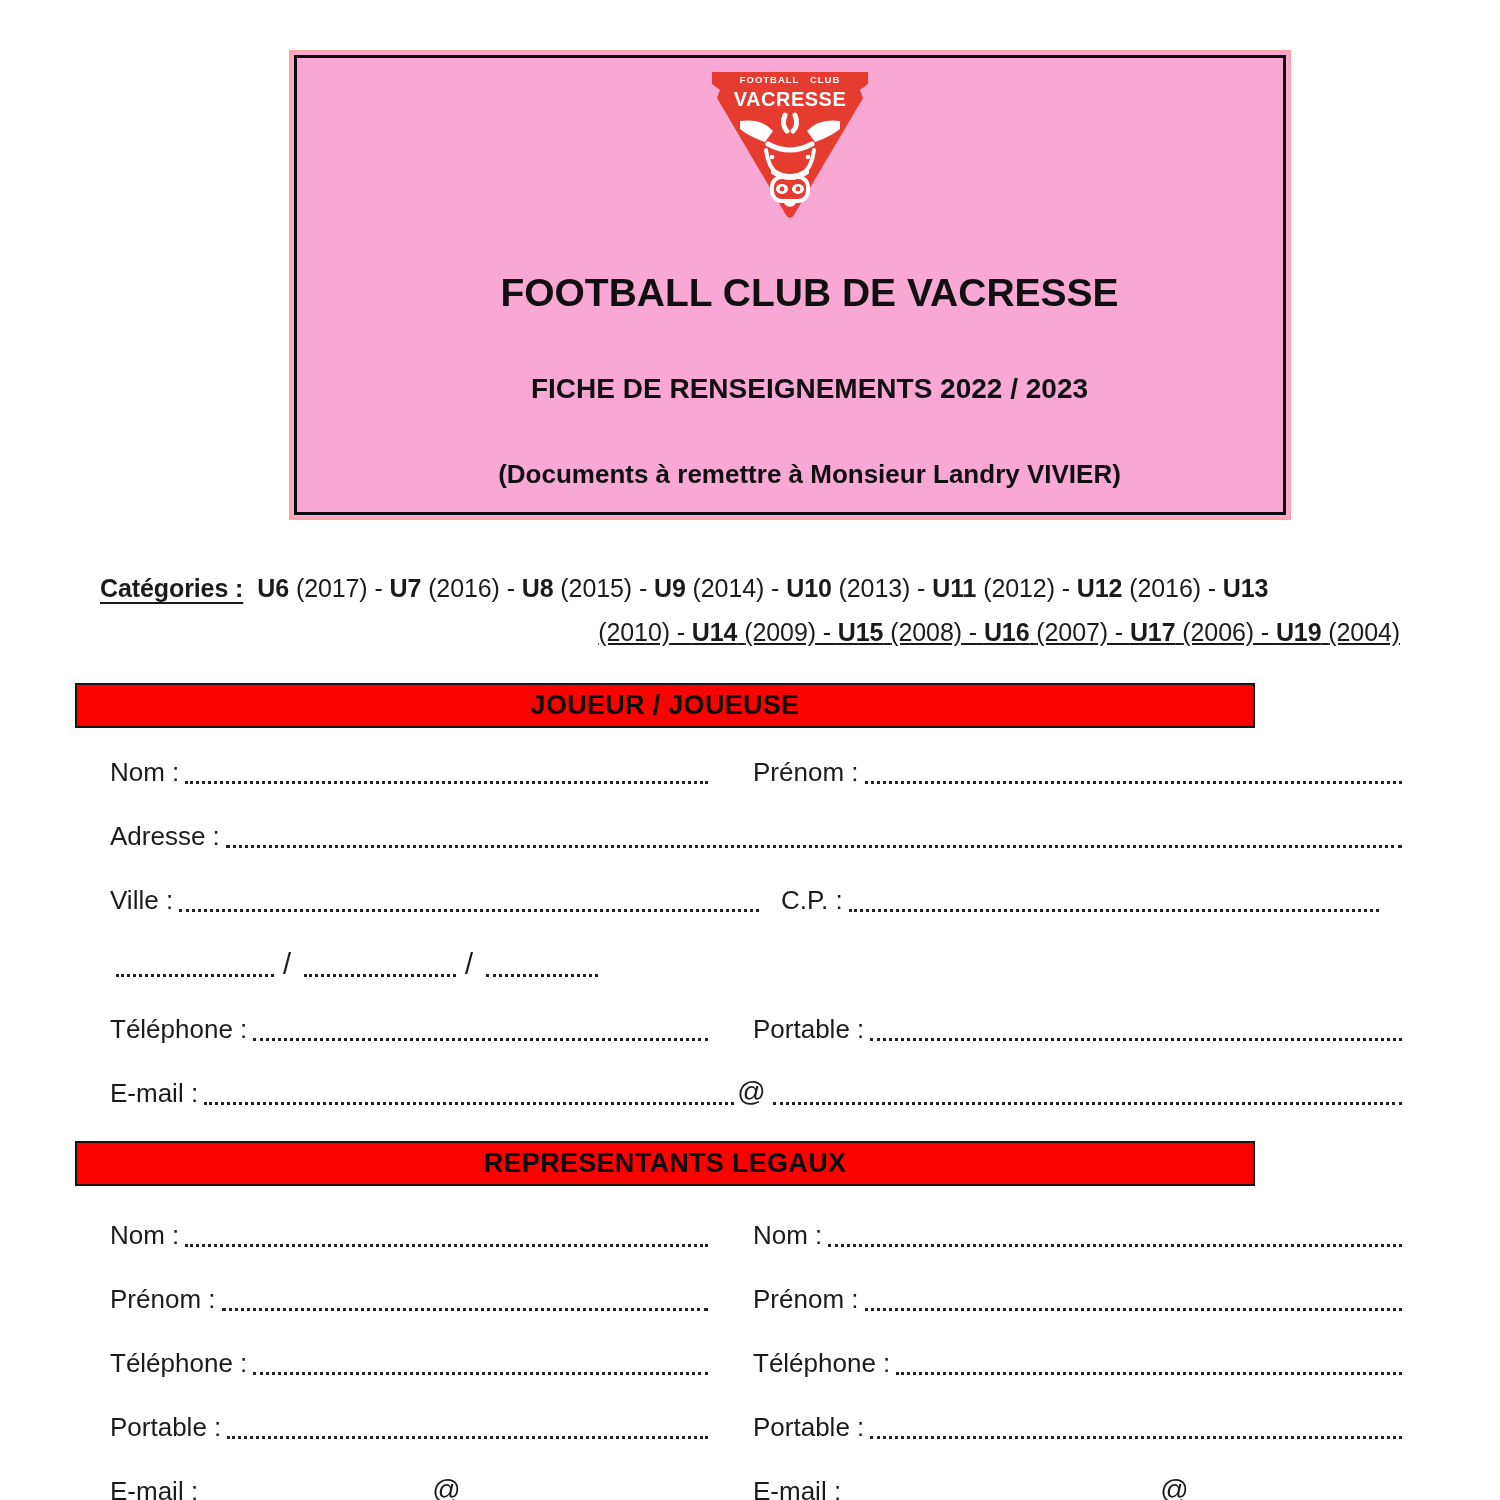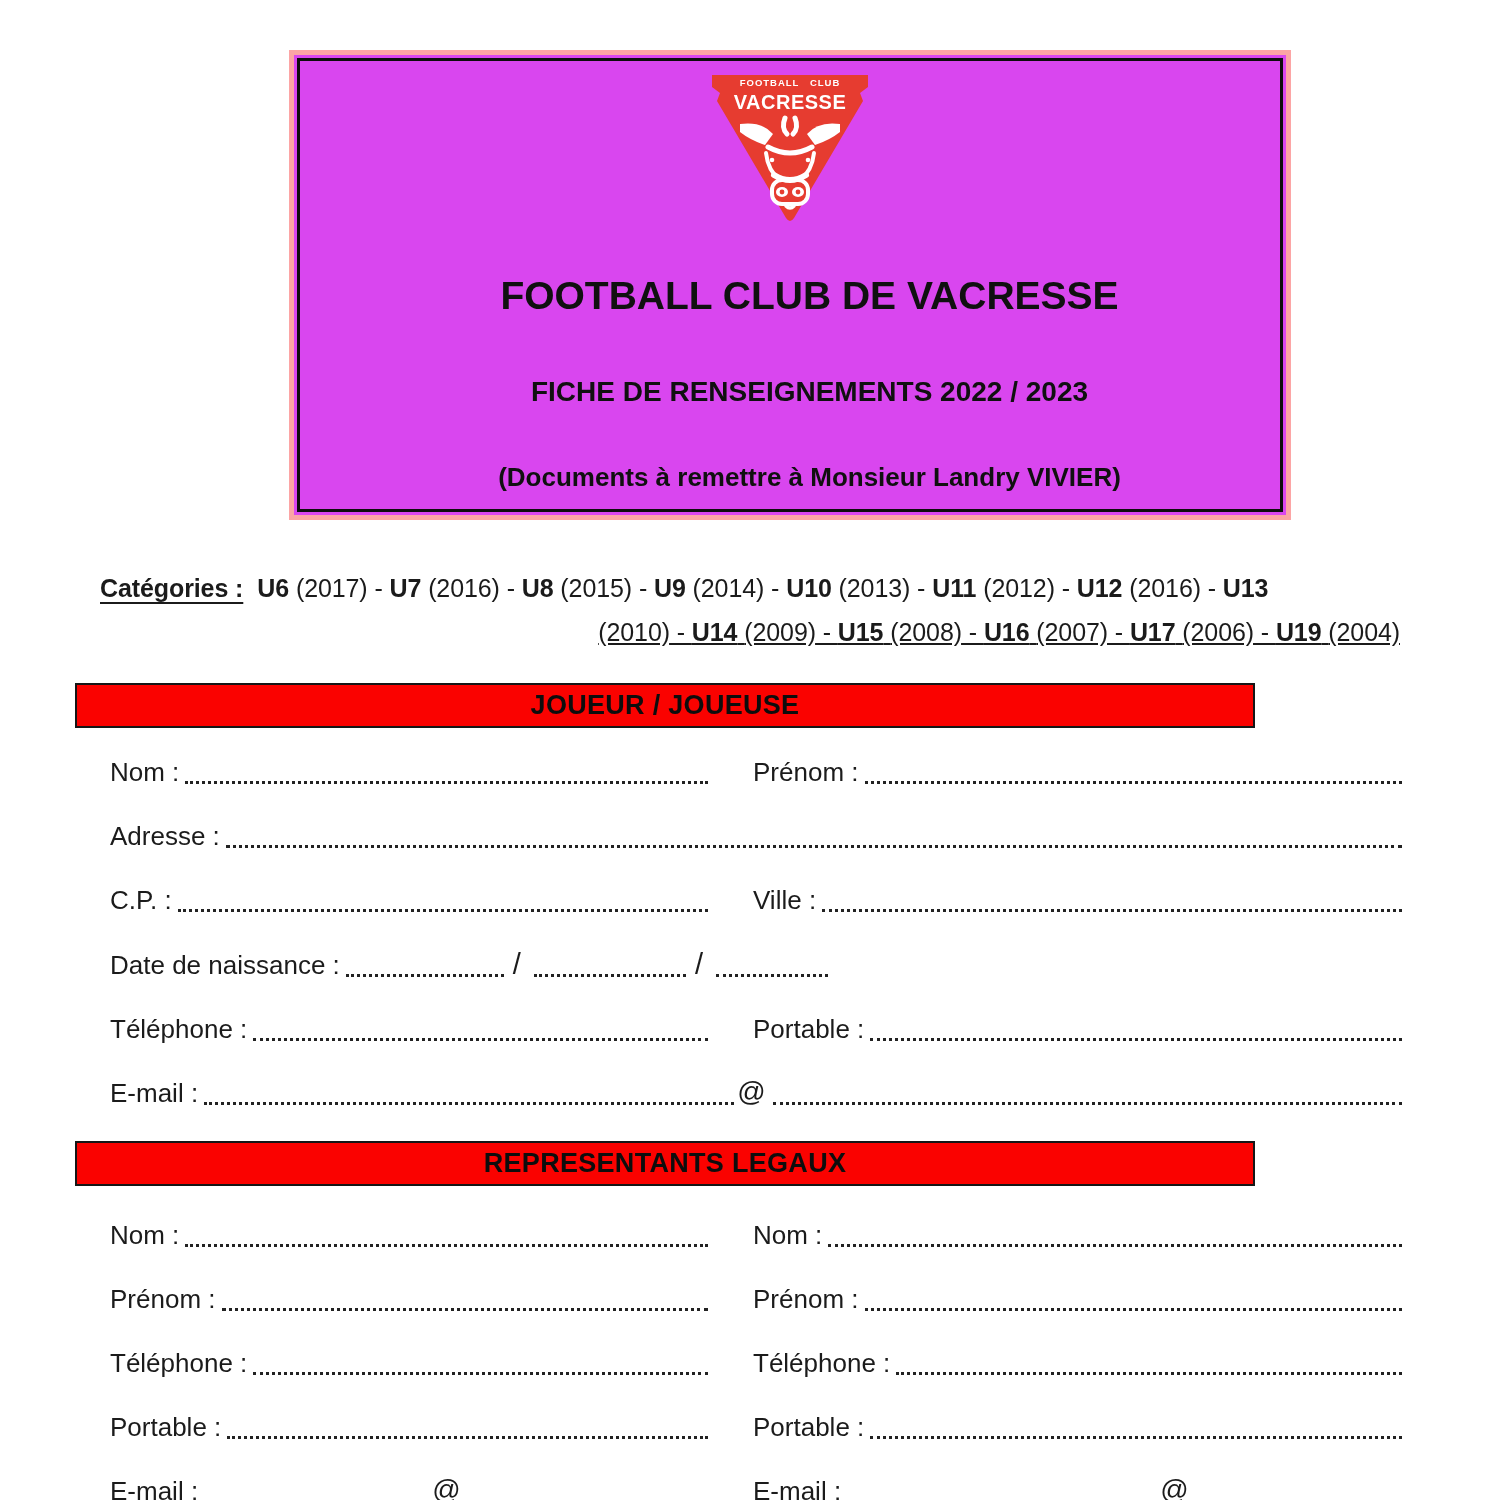--- a/index.html
+++ b/index.html
@@ -12,21 +12,21 @@
   body{
     background:#ffffff;
     font-family:"Liberation Sans", sans-serif;
     color:var(--ink);
     position:relative;
     overflow:hidden;
   }
   
   .header-box{
     position:absolute;left:289px;top:50px;width:1002px;height:470px;
-    border:5px solid #fca5a5;padding:3px;background:#d946ef;
+    border:2px solid #fca5a5;padding:3px;background:#f9a8d4;
   }
   .header-inner{
     width:100%;height:100%;border:3px solid #0c0c0c;position:relative;
   }
   .logo-svg{
     position:absolute;top:13px;left:50%;transform:translateX(-50%);
   }
   .h-title,.h-sub,.h-note{
     position:absolute;left:0;width:100%;text-align:center;
     font-weight:bold;color:#101010;white-space:nowrap;padding-left:39px;
@@ -130,33 +130,32 @@
 </div>
 
 <div class="row" style="top:816px">
   <div class="f f-flex">
     <span class="lbl">Adresse :</span>
     <span class="dots fill"></span>
   </div>
 </div>
 
 <div class="row" style="top:880px">
+  <div class="f f-flex">
+    <span class="lbl">Ville :</span>
+    <span class="dots fill"></span>
+  </div>
   <div class="f f-fixed">
     <span class="lbl">C.P. :</span>
-    <span class="dots fill"></span>
-  </div>
-  <div class="f f-flex">
-    <span class="lbl">Ville :</span>
     <span class="dots fill"></span>
   </div>
 </div>
 
 <div class="row" style="top:945px">
   <div class="f f-auto">
-    <span class="lbl">Date de naissance :</span>
     <span class="dots w158"></span>
     <span class="slash">/</span>
     <span class="dots w152"></span>
     <span class="slash">/</span>
     <span class="dots w112"></span>
   </div>
 </div>
 
 <div class="row" style="top:1009px">
   <div class="f f-fixed">

